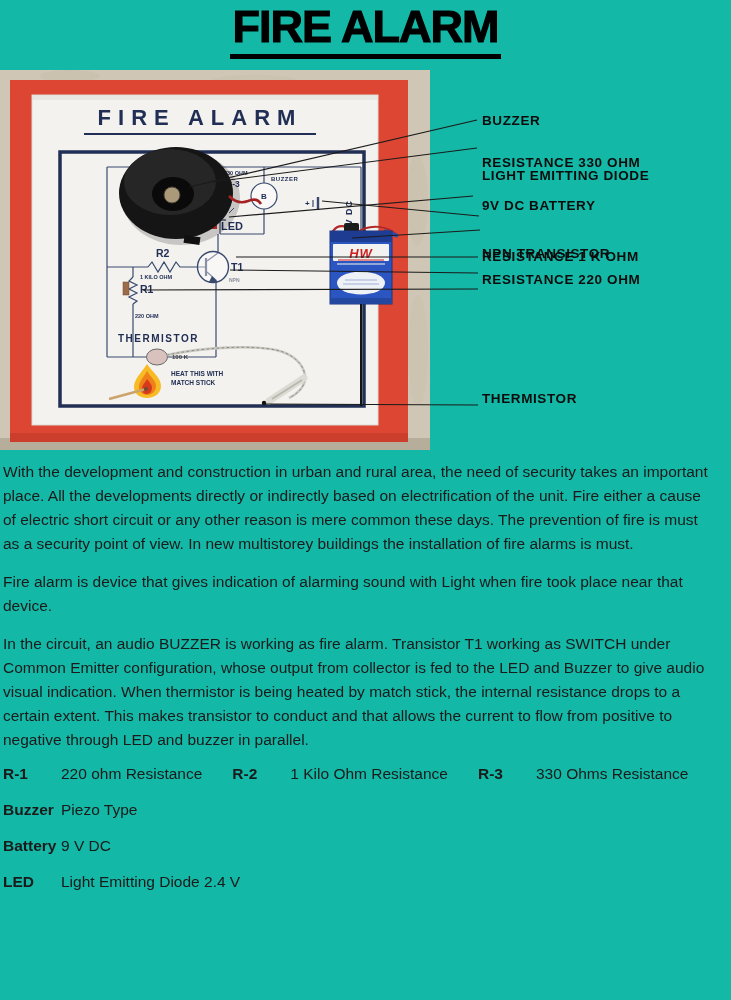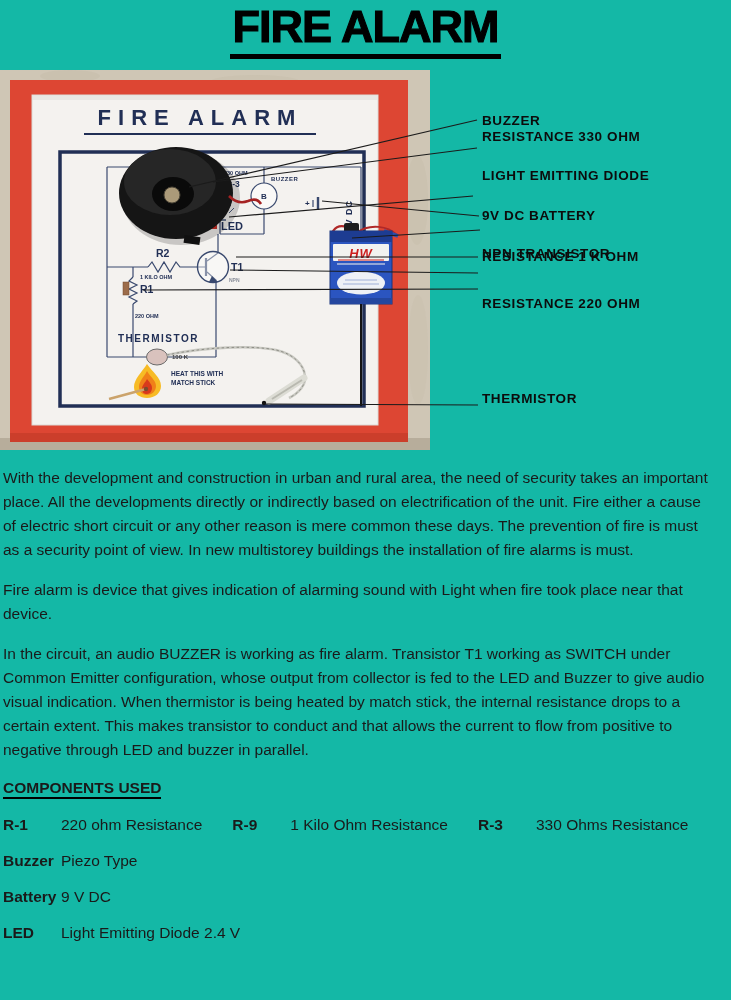--- a/index.html
+++ b/index.html
@@ -14,21 +14,21 @@
     -webkit-text-stroke:1.1px #000;
   }
   h1.doc-title .u { border-bottom:5px solid #000; padding:0 3px 2px 3px; }
   .figure { position:relative; width:731px; height:380px; margin-top:20px; }
   .figure svg { position:absolute; left:0; top:0; }
   .callout {
     position:absolute; left:482px; font-size:13.5px; font-weight:bold;
     letter-spacing:0.6px; line-height:14px; color:#0c0c0c; white-space:nowrap;
   }
   .content { margin-top:10px; padding:0 14px 0 3px; font-size:15.5px; line-height:24px; }
-  .content p.body-par { margin:16px 0 14px 0; }
+  .content p.body-par { margin:8px 0 14px 0; }
   h2.comp-heading { font-size:15.5px; font-weight:bold; margin:8px 0 17px 0; }
   h2.comp-heading .u { border-bottom:2.5px solid #000; padding-bottom:1px; }
   .comp-row { margin:0 0 20px 0; font-size:15.5px; line-height:16px; white-space:nowrap; }
   .comp-label { display:inline-block; min-width:55px; font-weight:bold; margin-right:3px; }
   .comp-value.vr { margin-right:30px;margin-top:42px; }
 </style>
 </head>
 <body>
 
 <div class="page">
@@ -160,38 +160,37 @@
         <line x1="229" y1="147" x2="473" y2="126"></line>
         <line x1="322" y1="131" x2="479" y2="146"></line>
         <line x1="352" y1="168" x2="480" y2="160"></line>
         <line x1="236" y1="187" x2="478" y2="187"></line>
         <line x1="230" y1="200" x2="478" y2="203"></line>
         <line x1="143" y1="220" x2="478" y2="219"></line>
         <line x1="263" y1="334" x2="478" y2="335"></line>
       </g>
     </svg>
     <div class="callout" style="top:44px">BUZZER</div>
-    <div class="callout" style="top:60px">RESISTANCE 330 OHM</div>
+    <div class="callout" style="top:86px">RESISTANCE 330 OHM</div>
     <div class="callout" style="top:99px">LIGHT EMITTING DIODE</div>
-    <div class="callout" style="top:139px">9V DC BATTERY</div>
+    <div class="callout" style="top:129px">9V DC BATTERY</div>
     <div class="callout" style="top:177px">NPN TRANSISTOR</div>
     <div class="callout" style="top:180px">RESISTANCE 1 K OHM</div>
-    <div class="callout" style="top:227px">RESISTANCE 220 OHM</div>
+    <div class="callout" style="top:203px">RESISTANCE 220 OHM</div>
     <div class="callout" style="top:322px">THERMISTOR</div>
   </div>
 
   <div class="content">
     <p class="body-par">With the development and construction in urban and rural area, the need of security takes an important place. All the developments directly or indirectly based on electrification of the unit. Fire either a cause of electric short circuit or any other reason is mere common these days. The prevention of fire is must as a security point of view. In new multistorey buildings the installation of fire alarms is must.</p>
     <p class="body-par">Fire alarm is device that gives indication of alarming sound with Light when fire took place near that device.</p>
     <p class="body-par">In the circuit, an audio BUZZER is working as fire alarm. Transistor T1 working as SWITCH under Common Emitter configuration, whose output from collector is fed to the LED and Buzzer to give audio visual indication. When thermistor is being heated by match stick, the internal resistance drops to a certain extent. This makes transistor to conduct and that allows the current to flow from positive to negative through LED and buzzer in parallel.</p>
 
-    <h2 class="comp-heading"><span class="u">COMPONENTS USED</span></h2>
-
-    <p class="comp-row">
-      <span class="comp-label">R-1</span><span class="comp-value vr">220 ohm Resistance</span><span class="comp-label">R-9</span><span class="comp-value vr">1 Kilo Ohm Resistance</span><span class="comp-label">R-3</span><span class="comp-value">330 Ohms Resistance</span>
+
+    <p class="comp-row">
+      <span class="comp-label">R-1</span><span class="comp-value vr">220 ohm Resistance</span><span class="comp-label">R-2</span><span class="comp-value vr">1 Kilo Ohm Resistance</span><span class="comp-label">R-3</span><span class="comp-value">330 Ohms Resistance</span>
     </p>
     <p class="comp-row">
       <span class="comp-label">Buzzer</span><span class="comp-value">Piezo Type</span>
     </p>
     <p class="comp-row">
       <span class="comp-label">Battery</span><span class="comp-value">9 V DC</span>
     </p>
     <p class="comp-row">
       <span class="comp-label">LED</span><span class="comp-value">Light Emitting Diode 2.4 V</span>
     </p>

